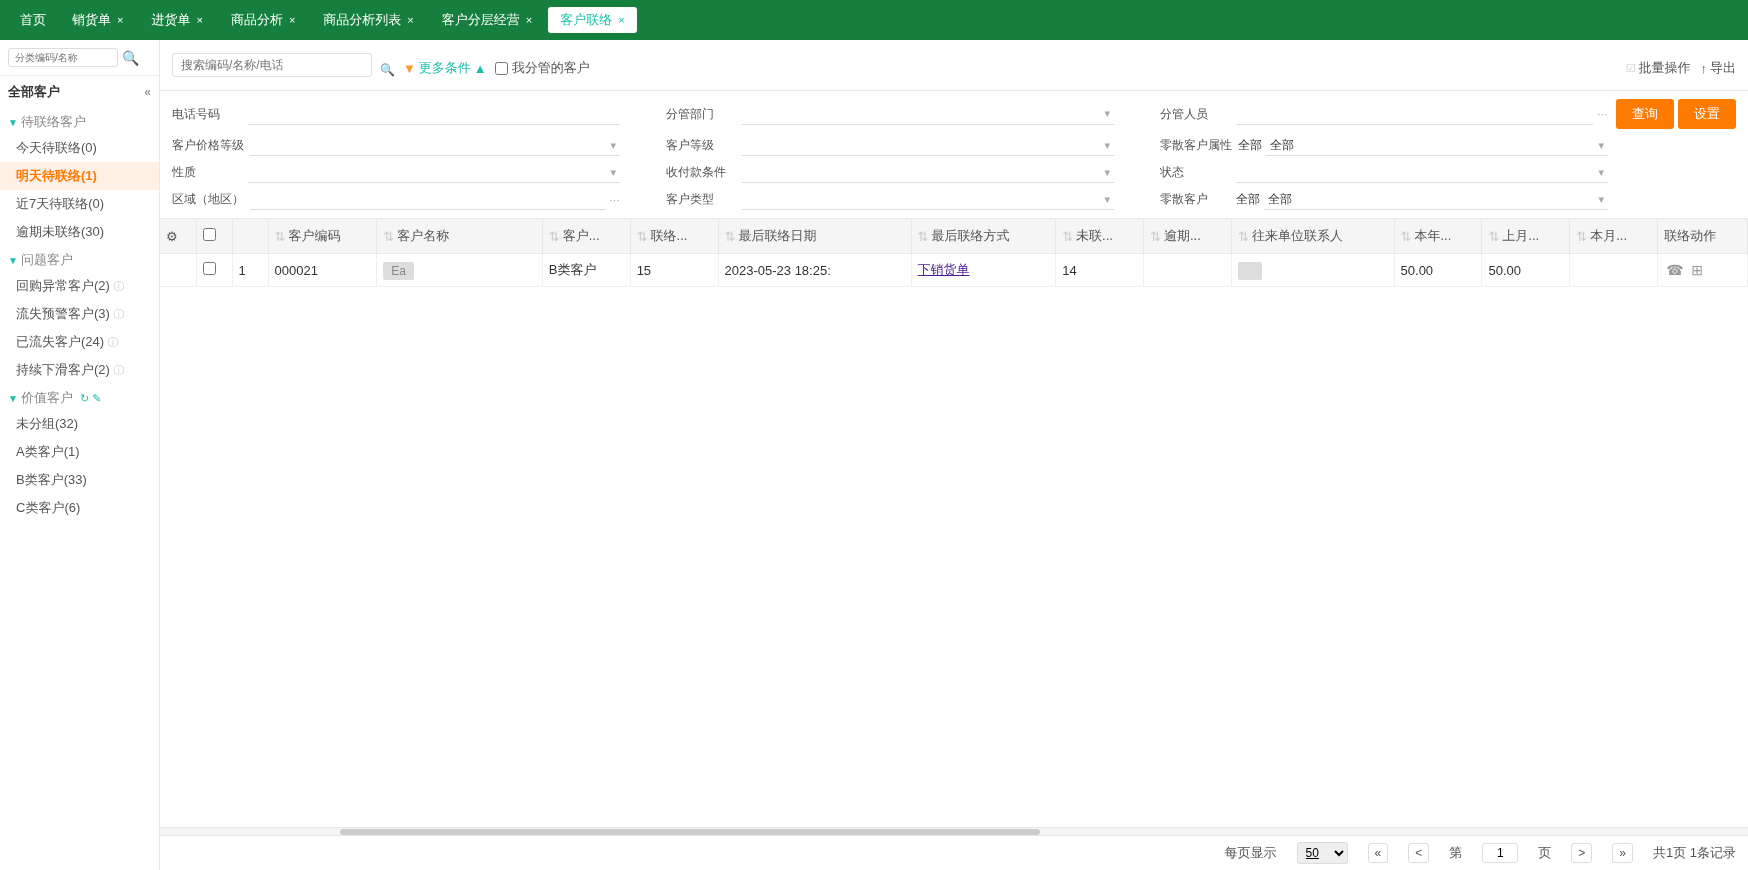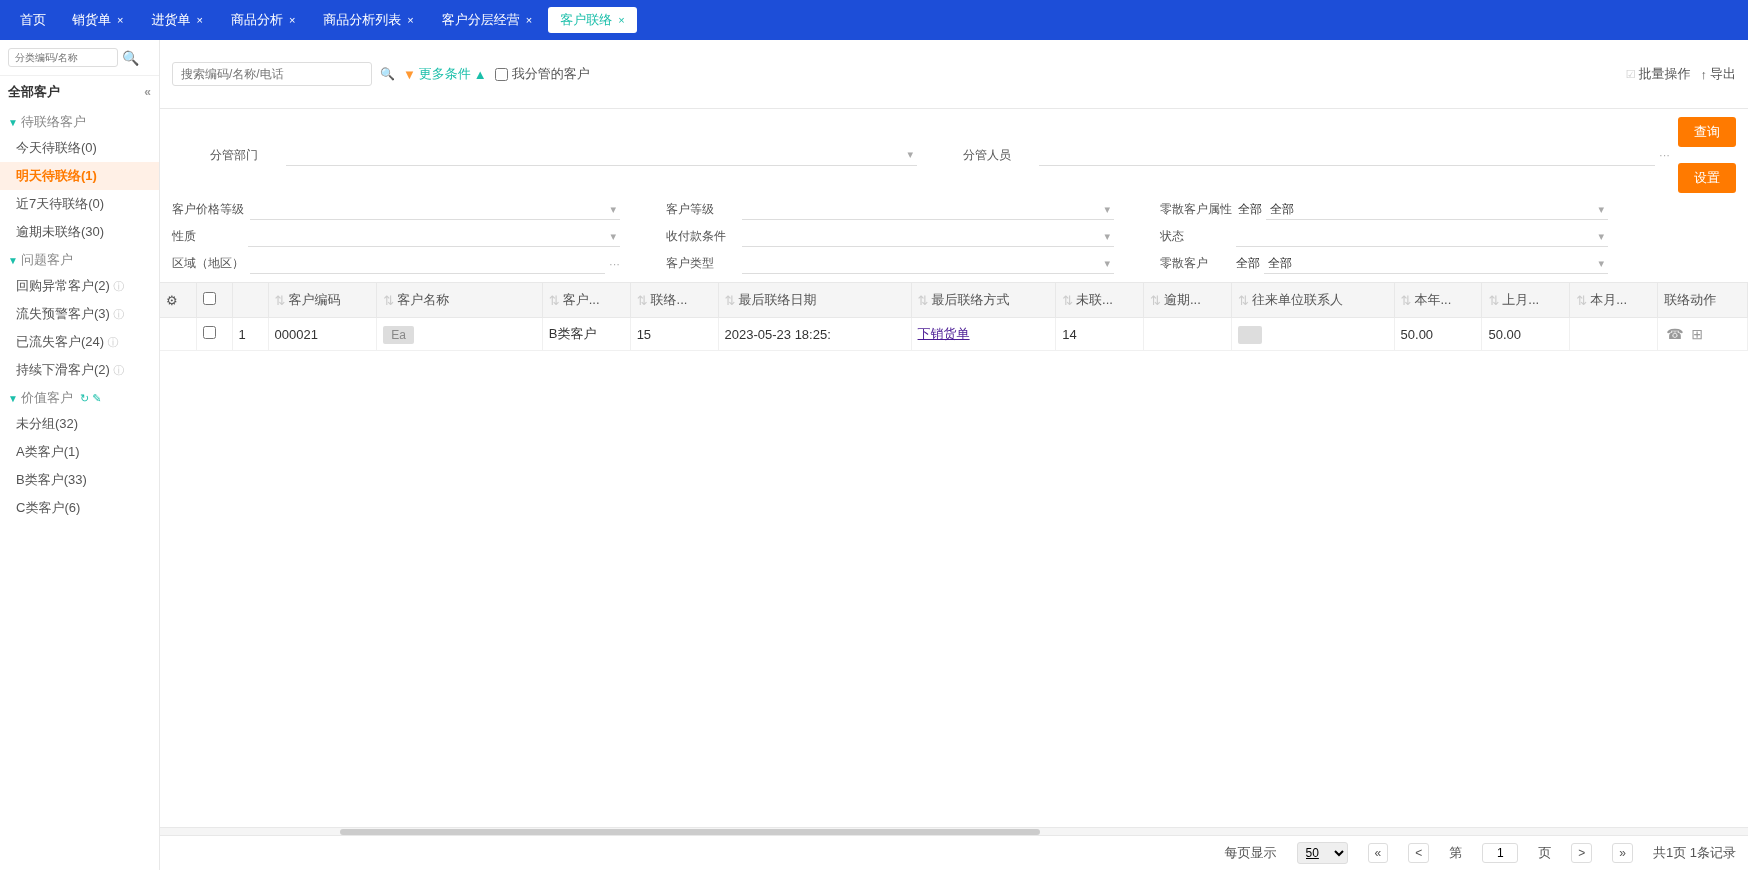--- a/index.html
+++ b/index.html
@@ -1,20 +1,20 @@
 <!DOCTYPE html>
 <html><head>
   <meta charset="utf-8">
   <style>
     * { box-sizing: border-box; margin: 0; padding: 0; font-family: 'Microsoft YaHei', Arial, sans-serif; font-size: 13px; }
     body { background: #f5f5f5; height: 870px; overflow: hidden; }
 
     
     .top-nav {
-      background: #1d4ed8;
+      background: #15803d;
       height: 40px;
       display: flex;
       align-items: center;
       padding: 0 10px;
       gap: 4px;
     }
     .nav-item {
       color: #fff;
       padding: 4px 12px;
       border-radius: 3px;
@@ -99,23 +99,23 @@
       flex: 1;
       display: flex;
       flex-direction: column;
       overflow: hidden;
     }
 
     
     .filter-bar {
       background: #fff;
       border-bottom: 1px solid #e8e8e8;
-      padding: 22px 12px;
-      display: flex;
-      align-items: center;
+      padding: 13px 12px;
+      display: flex;
+      align-items: flex-end;
       gap: 8px;
       flex-shrink: 0;
     }
     .filter-search-input {
       border: 1px solid #ddd;
       border-radius: 3px;
       padding: 4px 8px;
       font-size: 12px;
       width: 200px;
       outline: none;
@@ -220,25 +220,25 @@
     }
     .settings-btn {
       background: #ff7a00;
       color: #fff;
       border: none;
       border-radius: 3px;
       padding: 6px 16px;
       cursor: pointer;
       font-size: 13px;
       white-space: nowrap;
-      margin-top: 12px;
+      margin-top: 0;
     }
     .query-settings-col {
       display: flex;
-      flex-direction: column;
+      flex-direction: row;
       gap: 4px;
       flex-shrink: 0;
     }
     .inline-value {
       font-size: 12px;
       color: #333;
     }
 
     
     .table-wrapper {
@@ -461,20 +461,24 @@
         <button class="export-btn">
           <span>↑</span>
           <span>导出</span>
         </button>
       </div>
     </div>
 
     <div class="advanced-filter">
 
       <div class="filter-row">
+        <div class="filter-field">
+          <span class="filter-field-label">电话号码</span>
+          <input type="text" style="border-top: none; border-right: none; border-left: none; border-image: initial; border-bottom: 1px solid rgb(221, 221, 221); outline: none; flex: 1 1 0%; font-size: 12px; padding: 3px 4px;">
+        </div>
         <div style="width:30px;"></div>
         <div class="filter-field">
           <span class="filter-field-label">分管部门</span>
           <div class="filter-select-wrapper">
             <select><option value=""></option></select>
             <span class="chevron">▾</span>
           </div>
         </div>
         <div style="width:30px;"></div>
         <div class="filter-field">

